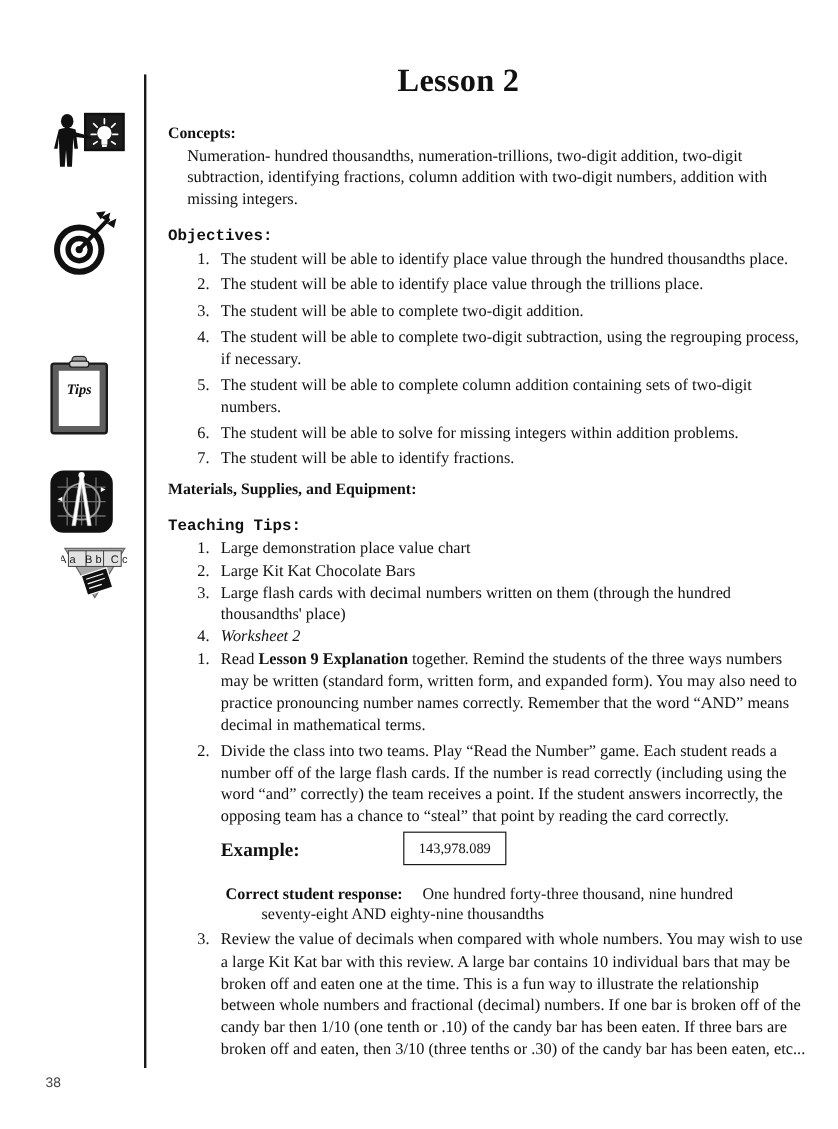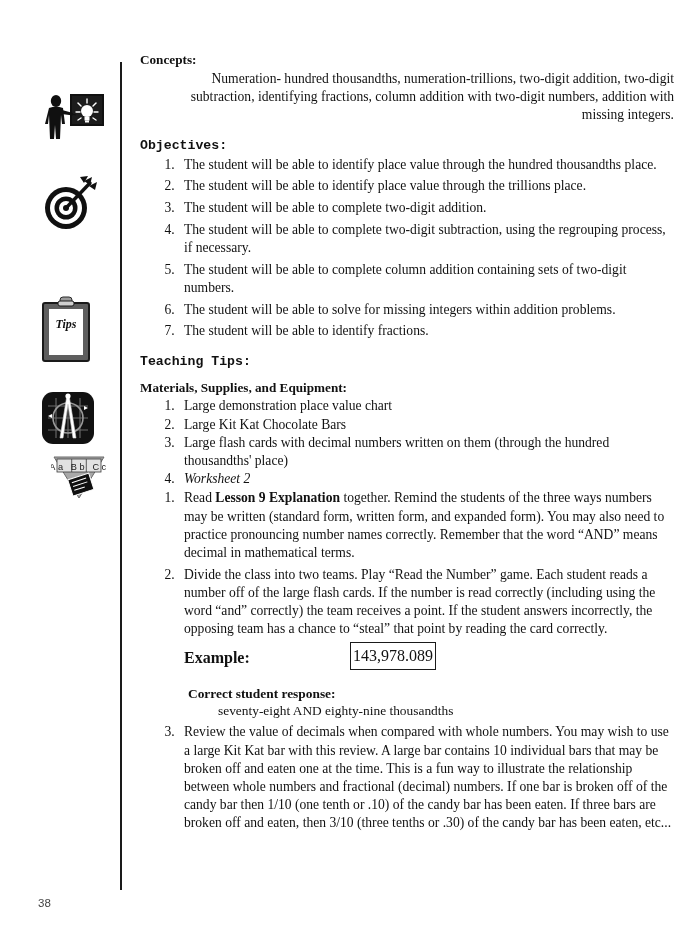--- a/index.html
+++ b/index.html
@@ -72,21 +72,21 @@
     margin: 0 0 1px 0;
     line-height: 1.25;
   }
   .section-gap-before { margin-top: 14px; font-family: Liberation Mono, monospace; }
   .section-gap-small { margin-top: 9px; }
 
   .body-para {
     margin: 0 0 0 16px;
     font-size: 13.6px;
     line-height: 1.34;
-    text-align: right;
+    text-align: left;
   }
 
   ol.numlist {
     margin: 1px 0 0 0;
     padding: 0 0 0 38px;
     font-size: 13.6px;
     line-height: 1.34;
     list-style-position: outside;
   }
   ol.numlist > li {
@@ -115,23 +115,22 @@
   .example-box {
     position: absolute;
     left: 152px;
     top: 0px;
     width: 84px;
     height: 26px;
     border: 1.6px solid #1a1a1a;
     display: flex;
     align-items: center;
     justify-content: center;
-    font-size: 16px;
+    font-size: 12px;
     background: #fff;
-    margin-left: 14px;
   }
 
   .response-row {
     margin-top: 9px;
     position: relative;
     font-size: 13.4px;
     line-height: 1.32;
   }
   .response-label {
     position: absolute;
@@ -259,38 +258,39 @@
     </svg>
   </div>
 </div>
 
 <div id="divider"></div>
 
 <div id="page-number">38</div>
 
 <div id="content">
 
+  <h1 id="lesson-title">Lesson 2</h1>
 
   <div class="section-heading">Concepts:</div>
   <p class="body-para">Numeration- hundred thousandths, numeration-trillions, two-digit addition, two-digit subtraction, identifying fractions, column addition with two-digit numbers, addition with missing integers.</p>
 
   <div class="section-heading section-gap-before">Objectives:</div>
   <ol class="numlist loose">
     <li>The student will be able to identify place value through the hundred thousandths place.</li>
     <li>The student will be able to identify place value through the trillions place.</li>
     <li>The student will be able to complete two-digit addition.</li>
     <li>The student will be able to complete two-digit subtraction, using the regrouping process, if necessary.</li>
     <li>The student will be able to complete column addition containing sets of two-digit numbers.</li>
     <li>The student will be able to solve for missing integers within addition problems.</li>
     <li>The student will be able to identify fractions.</li>
   </ol>
 
+  <div class="section-heading section-gap-small">Materials, Supplies, and Equipment:</div>
+
   <div class="section-heading section-gap-before">Teaching Tips:</div>
-
-  <div class="section-heading section-gap-small">Materials, Supplies, and Equipment:</div>
   <ol class="numlist tight">
     <li>Large demonstration place value chart</li>
     <li>Large Kit Kat Chocolate Bars</li>
     <li>Large flash cards with decimal numbers written on them (through the hundred thousandths' place)</li>
     <li><span class="italic">Worksheet 2</span></li>
   </ol>
 
   <ol class="numlist loose">
     <li>
       <span>Read </span><span class="bold">Lesson 9 Explanation</span><span> together.  Remind the students of the three ways numbers may be written (standard form, written form, and expanded form).  You may also need to practice pronouncing number names correctly.  Remember that the word “AND” means decimal in mathematical terms.</span>
@@ -298,19 +298,19 @@
     <li>
       <span>Divide the class into two teams.  Play  “Read the Number” game.  Each student reads a number off of the large flash cards.  If the number is read correctly (including using the word “and” correctly) the team receives a point.  If the student answers incorrectly, the opposing team has a chance to “steal” that point by reading the card correctly.</span>
 
       <div class="example-row">
         <span class="example-label">Example:</span>
         <span class="example-box">143,978.089</span>
       </div>
 
       <div class="response-row">
         <span class="response-label">Correct student response:</span>
-        <span class="response-value"><span class="l2">seventy-eight AND eighty-nine thousandths</span></span>
+        <span class="response-value"><span>One hundred forty-three thousand, nine hundred</span><span class="l2">seventy-eight AND eighty-nine thousandths</span></span>
       </div>
     </li>
     <li>Review the value of decimals when compared with whole numbers.  You may wish to use a large Kit Kat bar with this review.  A large bar contains 10 individual bars that may be broken off and eaten one at the time.  This is a fun way to illustrate the relationship between whole numbers and fractional (decimal) numbers.  If one bar is broken off of the candy bar then 1/10 (one tenth or .10) of the candy bar has been eaten.  If three bars are broken off and eaten, then 3/10 (three tenths or .30) of the candy bar has been eaten, etc...</li>
   </ol>
 
 </div>
 
 </body></html>

